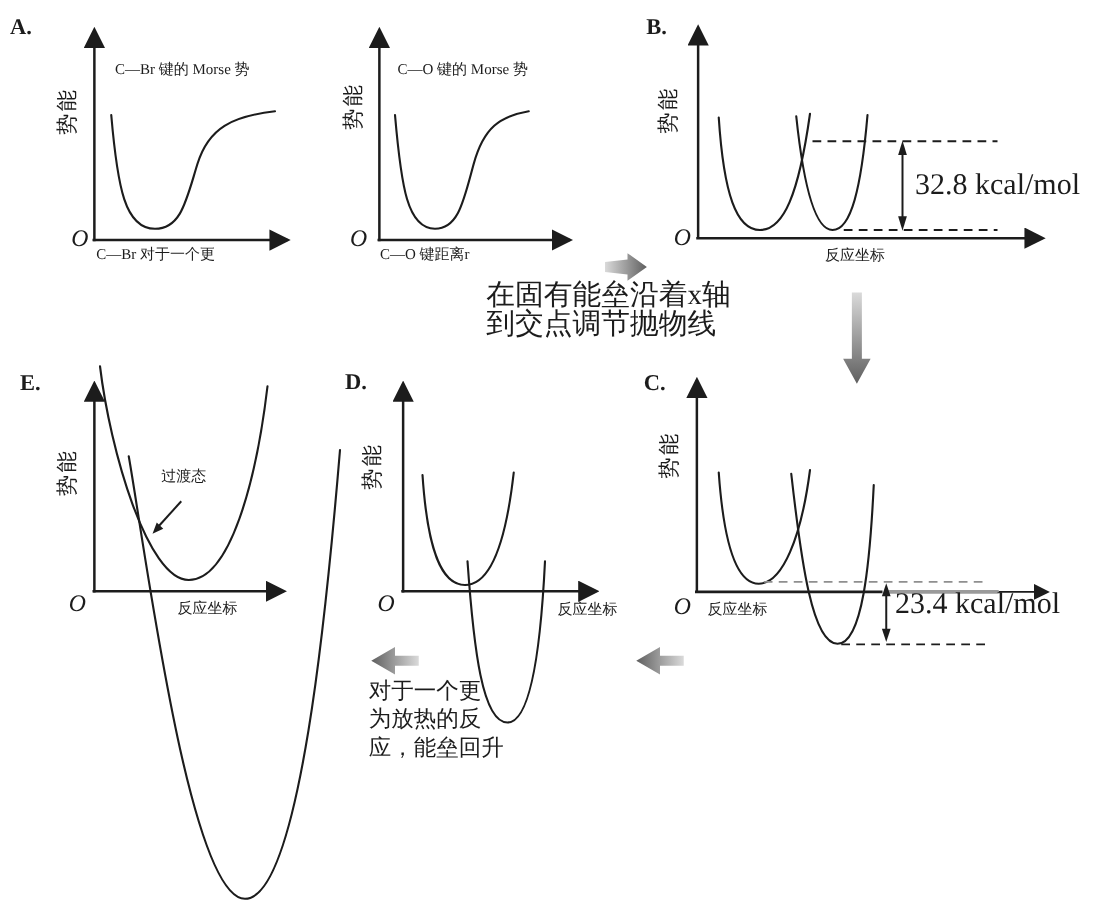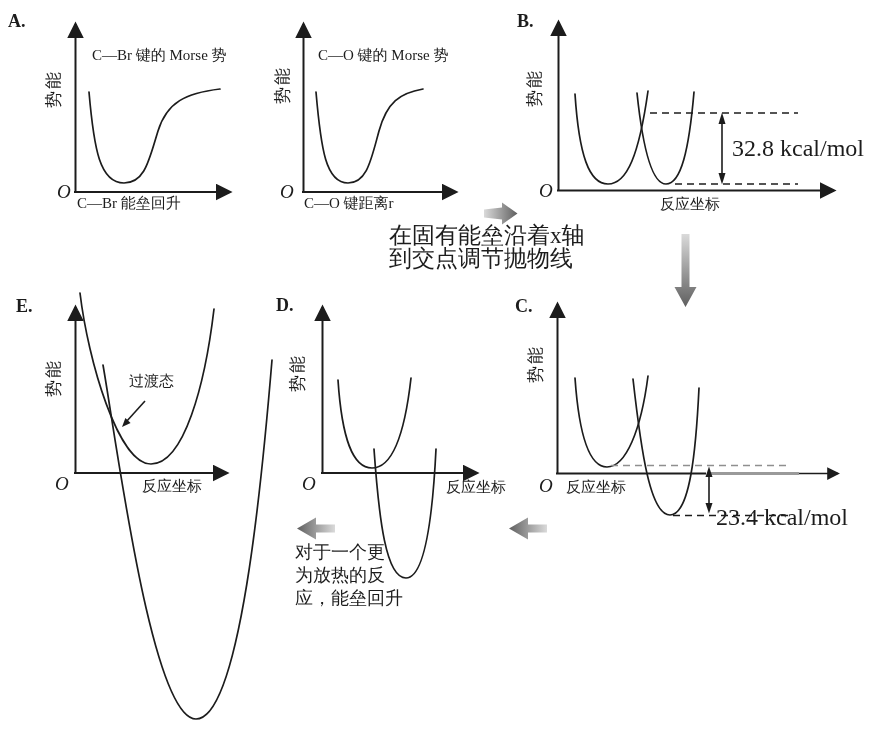--- a/index.html
+++ b/index.html
@@ -2,21 +2,21 @@
 <html><head>
 <meta charset="utf-8">
 <style>
   html,body { margin:0; padding:0; background:#fff; }
   .canvas {
     position:relative; width:876px; height:738px; background:#ffffff;
     font-family:"Liberation Serif","DejaVu Serif",serif; color:#1c1c1c;
     overflow:hidden;
   }
   .layer { position:absolute; left:0; top:0; }
-  .t { position:absolute; white-space:pre-line; font-size:15px; line-height:23px; }
+  .t { position:absolute; white-space:pre-line; font-size:12px; line-height:23px; }
   .panel-label { font-weight:bold; font-size:18px; line-height:18px; }
   .origin { font-style:italic; font-size:19px; line-height:19px; }
   .rot90 {
     position:absolute; width:44px; height:18px; text-align:center;
     transform:rotate(-90deg); transform-origin:center center;
     white-space:nowrap; font-size:17px; line-height:18px; letter-spacing:2px;
   }
   .kcal { font-size:24px; line-height:18px; white-space:nowrap; }
   .cap { font-size:23px; }
   .cap-lg { font-size:18px; }
@@ -123,21 +123,21 @@
 
     <polygon opacity="0.9" points="547,524.5 528,524.5 528,517.5 509,528.5 528,539.5 528,532.5 547,532.5" fill="url(#gradL)"></polygon>
 
     <polygon opacity="0.9" points="335,524.5 316,524.5 316,517.5 297,528.5 316,539.5 316,532.5 335,532.5" fill="url(#gradL)"></polygon>
   </svg>
 
   <span class="t panel-label" style="left:8px;top:12px">A.</span>
   <span class="t" style="left:92px;top:44px">C—Br 键的 Morse 势</span>
   <span class="rot90" style="left:32px;top:80px">势能</span>
   <span class="t origin" style="left:57px;top:182px">O</span>
-  <span class="t" style="left:77px;top:192px">C—Br 能垒回升</span>
+  <span class="t" style="left:77px;top:192px">C—Br 对于一个更</span>
 
   <span class="t" style="left:318px;top:44px">C—O 键的 Morse 势</span>
   <span class="rot90" style="left:261px;top:76px">势能</span>
   <span class="t origin" style="left:280px;top:182px">O</span>
   <span class="t" style="left:304px;top:192px">C—O 键距离r</span>
 
   <span class="t panel-label" style="left:517px;top:12px">B.</span>
   <span class="rot90" style="left:513px;top:79px">势能</span>
   <span class="t origin" style="left:539px;top:181px">O</span>
   <span class="t" style="left:660px;top:193px">反应坐标</span>
@@ -154,19 +154,19 @@
 
   <span class="t panel-label" style="left:276px;top:296px">D.</span>
   <span class="rot90" style="left:276px;top:364px">势能</span>
   <span class="t origin" style="left:302px;top:474px">O</span>
   <span class="t" style="left:446px;top:476px">反应坐标</span>
 
   <span class="t panel-label" style="left:515px;top:297px">C.</span>
   <span class="rot90" style="left:514px;top:355px">势能</span>
   <span class="t origin" style="left:539px;top:476px">O</span>
   <span class="t" style="left:566px;top:476px">反应坐标</span>
-  <span class="t kcal" style="left:716px;top:508px">23.4 kcal/mol</span>
+  <span class="t kcal" style="left:716px;top:474px">23.4 kcal/mol</span>
 
   <span class="t cap-lg" style="left:295px;top:541px">对于一个更
 为放热的反
 应，能垒回升</span>
 
 </div>
 
 </body></html>

